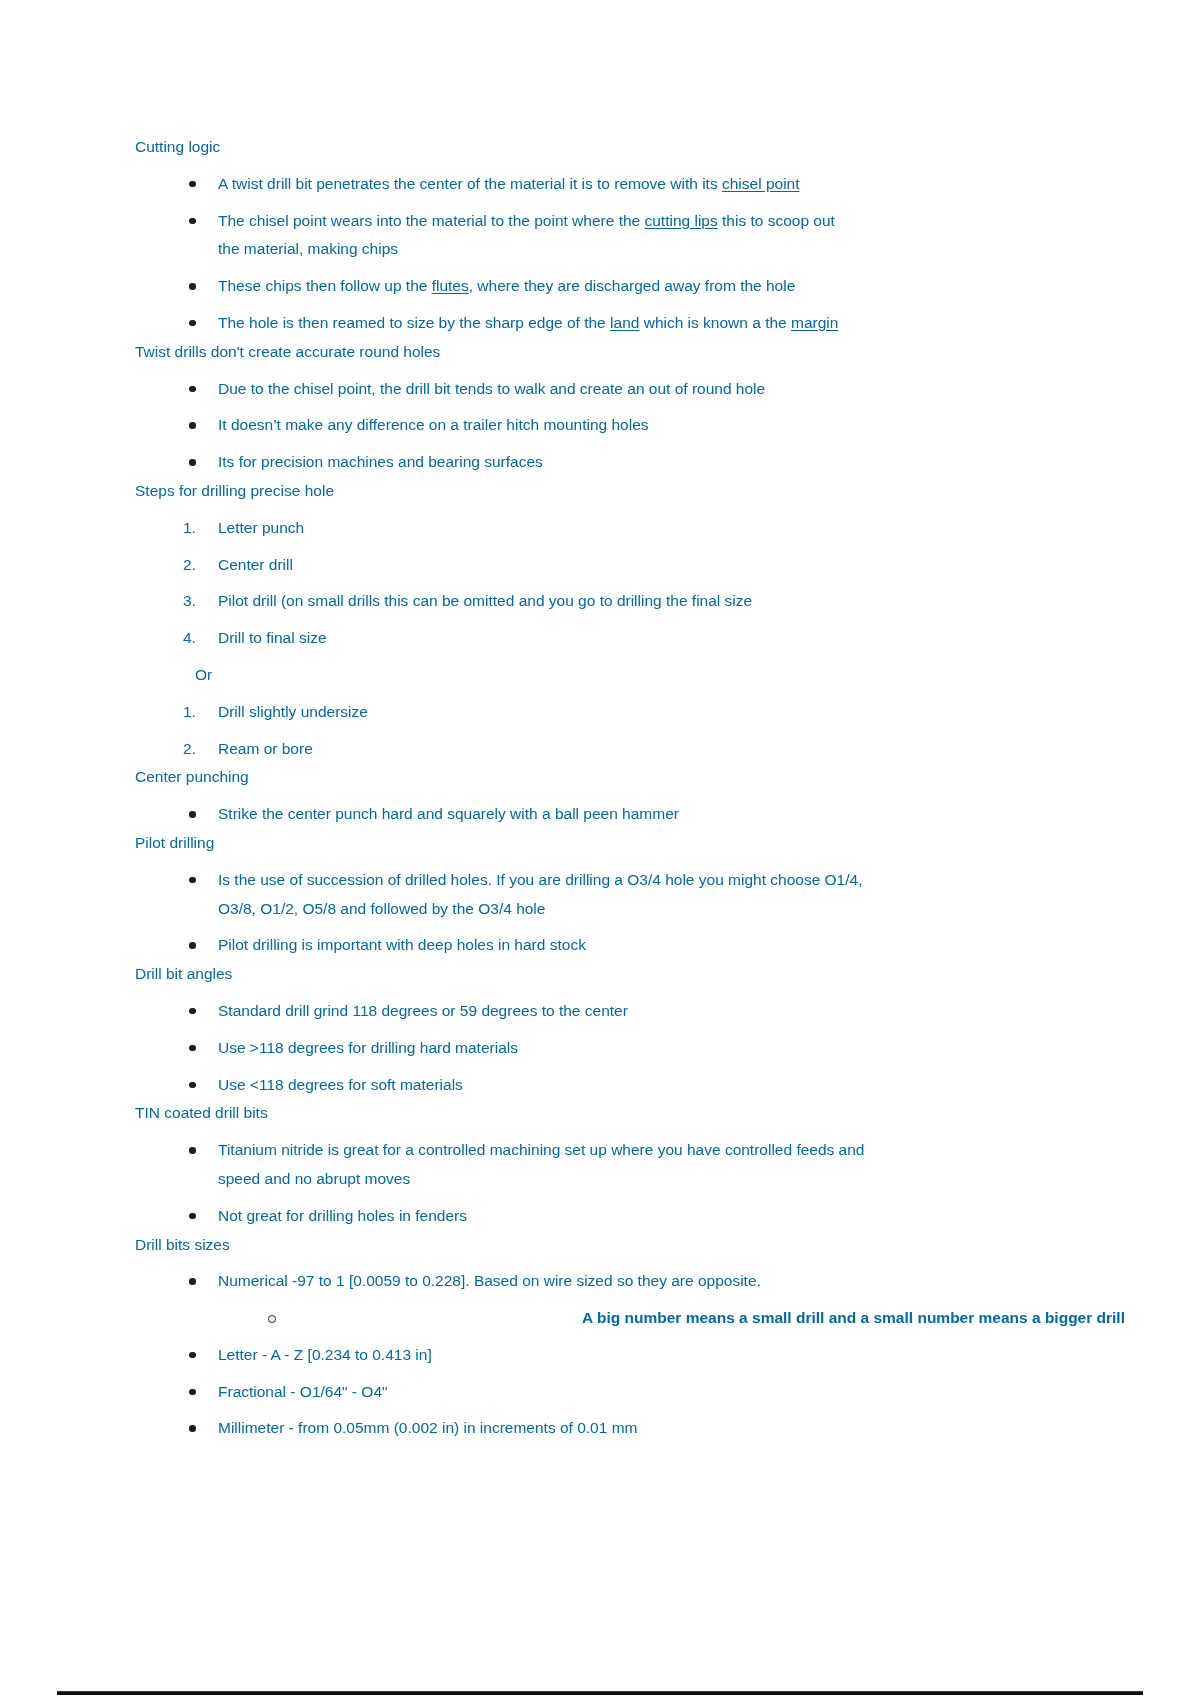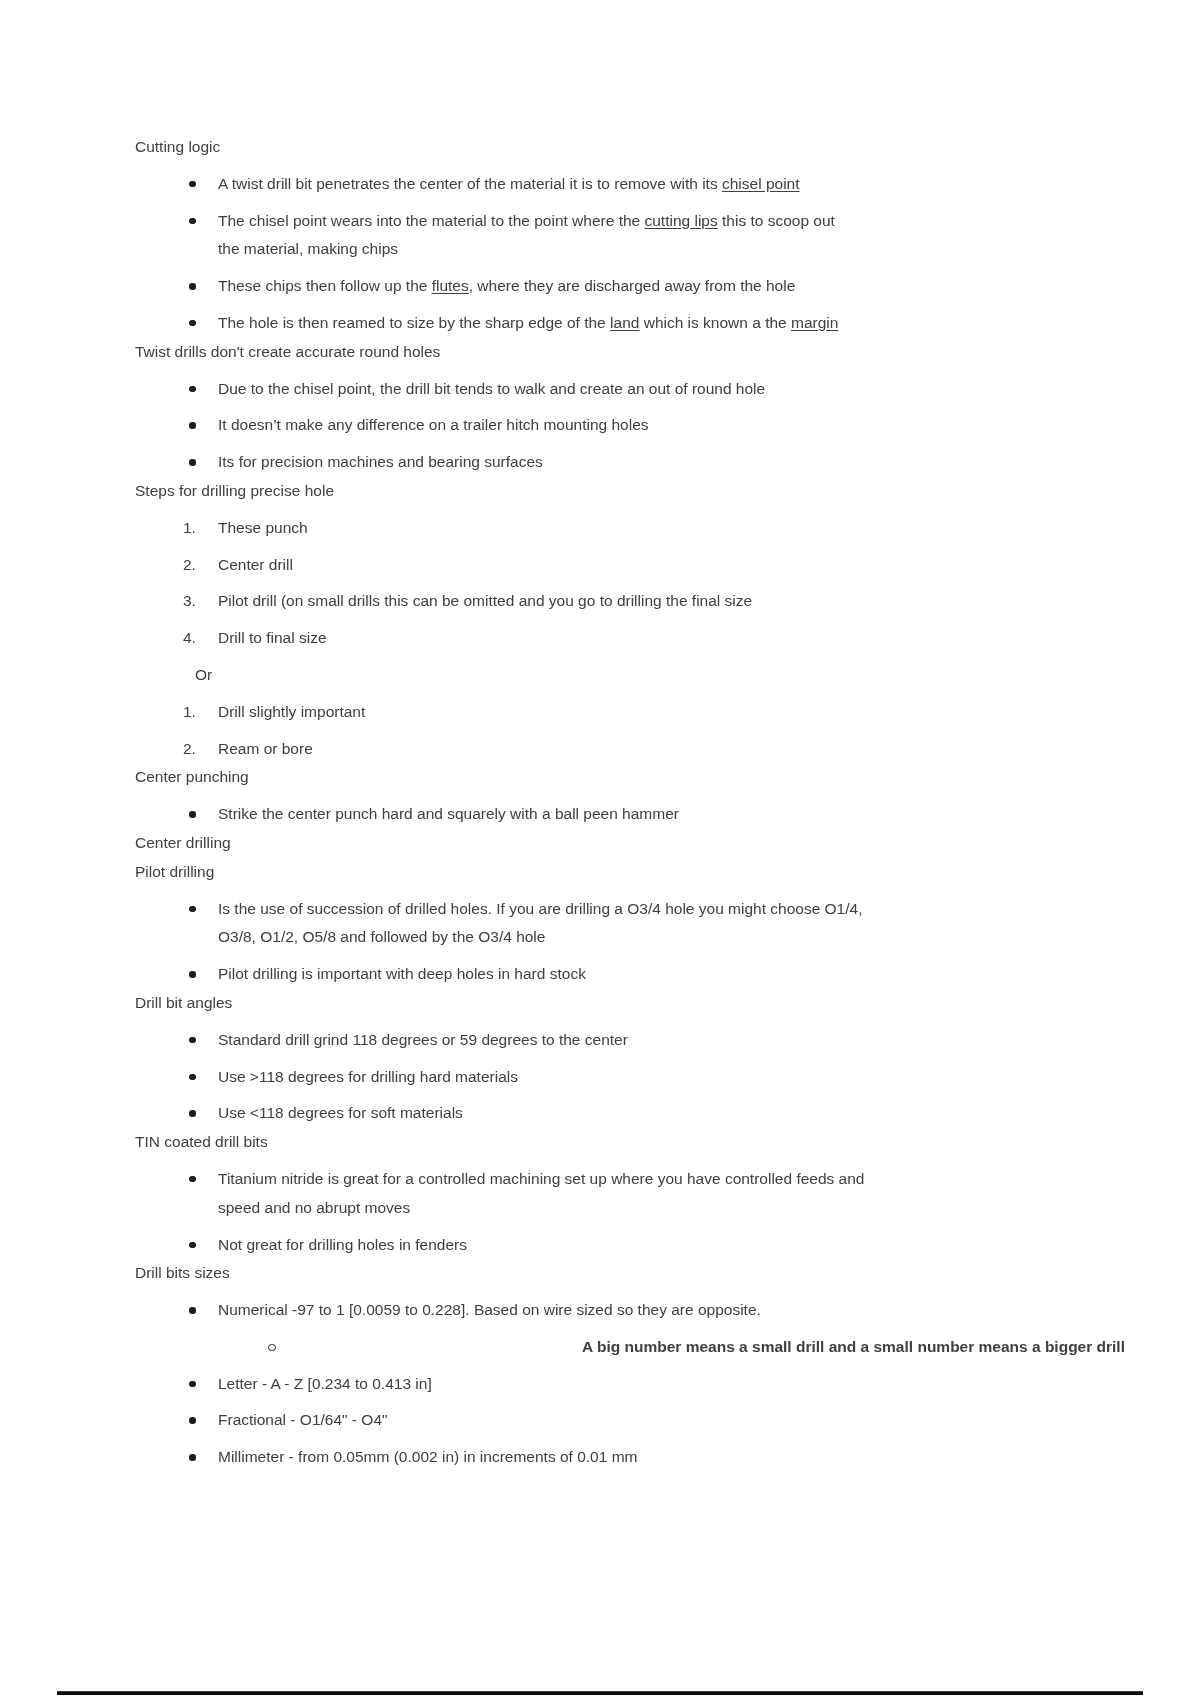--- a/index.html
+++ b/index.html
@@ -15,21 +15,21 @@
     font-family: "Liberation Sans", sans-serif;
     color: #1f1f1f;
   }
   .doc {
     position: absolute;
     left: 135px;
     top: 133px;
     width: 990px;
     font-size: 15.5px;
     line-height: 28.8px;
-    color: #404040;
+    color: #0369a1;
   }
   .heading {
     font-weight: normal;
   }
   .item {
     position: relative;
     padding-left: 83px;
     margin-top: 8px;
   }
   .item .dot {
@@ -92,34 +92,33 @@
       <div class="item bullet"><span class="dot"></span><span class="txt"><span>The hole is then reamed to size by the sharp edge of the </span><span class="u">land</span><span> which is known a the </span><span class="u">margin</span></span></div>
     </section>
     <section>
       <div class="heading">Twist drills don't create accurate round holes</div>
       <div class="item bullet"><span class="dot"></span><span class="txt"><span>Due to the chisel point, the drill bit tends to walk and create an out of round hole</span></span></div>
       <div class="item bullet"><span class="dot"></span><span class="txt"><span>It doesn’t make any difference on a trailer hitch mounting holes</span></span></div>
       <div class="item bullet"><span class="dot"></span><span class="txt"><span>Its for precision machines and bearing surfaces</span></span></div>
     </section>
     <section>
       <div class="heading">Steps for drilling precise hole</div>
-      <div class="item numbered"><span class="num">1.</span><span class="txt"><span>These punch</span></span></div>
+      <div class="item numbered"><span class="num">1.</span><span class="txt"><span>Letter punch</span></span></div>
       <div class="item numbered"><span class="num">2.</span><span class="txt"><span>Center drill</span></span></div>
       <div class="item numbered"><span class="num">3.</span><span class="txt"><span>Pilot drill (on small drills this can be omitted and you go to drilling the final size</span></span></div>
       <div class="item numbered"><span class="num">4.</span><span class="txt"><span>Drill to final size</span></span></div>
       <div class="item plain"><span class="txt"><span>Or</span></span></div>
-      <div class="item numbered"><span class="num">1.</span><span class="txt"><span>Drill slightly important</span></span></div>
+      <div class="item numbered"><span class="num">1.</span><span class="txt"><span>Drill slightly undersize</span></span></div>
       <div class="item numbered"><span class="num">2.</span><span class="txt"><span>Ream or bore</span></span></div>
     </section>
     <section>
       <div class="heading">Center punching</div>
       <div class="item bullet"><span class="dot"></span><span class="txt"><span>Strike the center punch hard and squarely with a ball peen hammer</span></span></div>
     </section>
     <section>
-      <div class="heading">Center drilling</div>
     </section>
     <section>
       <div class="heading">Pilot drilling</div>
       <div class="item bullet"><span class="dot"></span><span class="txt"><span>Is the use of succession of drilled holes.  If you are drilling a O3/4 hole you might choose O1/4,</span><br><span>O3/8, O1/2, O5/8 and followed by the O3/4 hole</span></span></div>
       <div class="item bullet"><span class="dot"></span><span class="txt"><span>Pilot drilling is important with deep holes in hard stock</span></span></div>
     </section>
     <section>
       <div class="heading">Drill bit angles</div>
       <div class="item bullet"><span class="dot"></span><span class="txt"><span>Standard drill grind 118 degrees or 59 degrees to the center</span></span></div>
       <div class="item bullet"><span class="dot"></span><span class="txt"><span>Use &gt;118  degrees for drilling hard materials</span></span></div>

